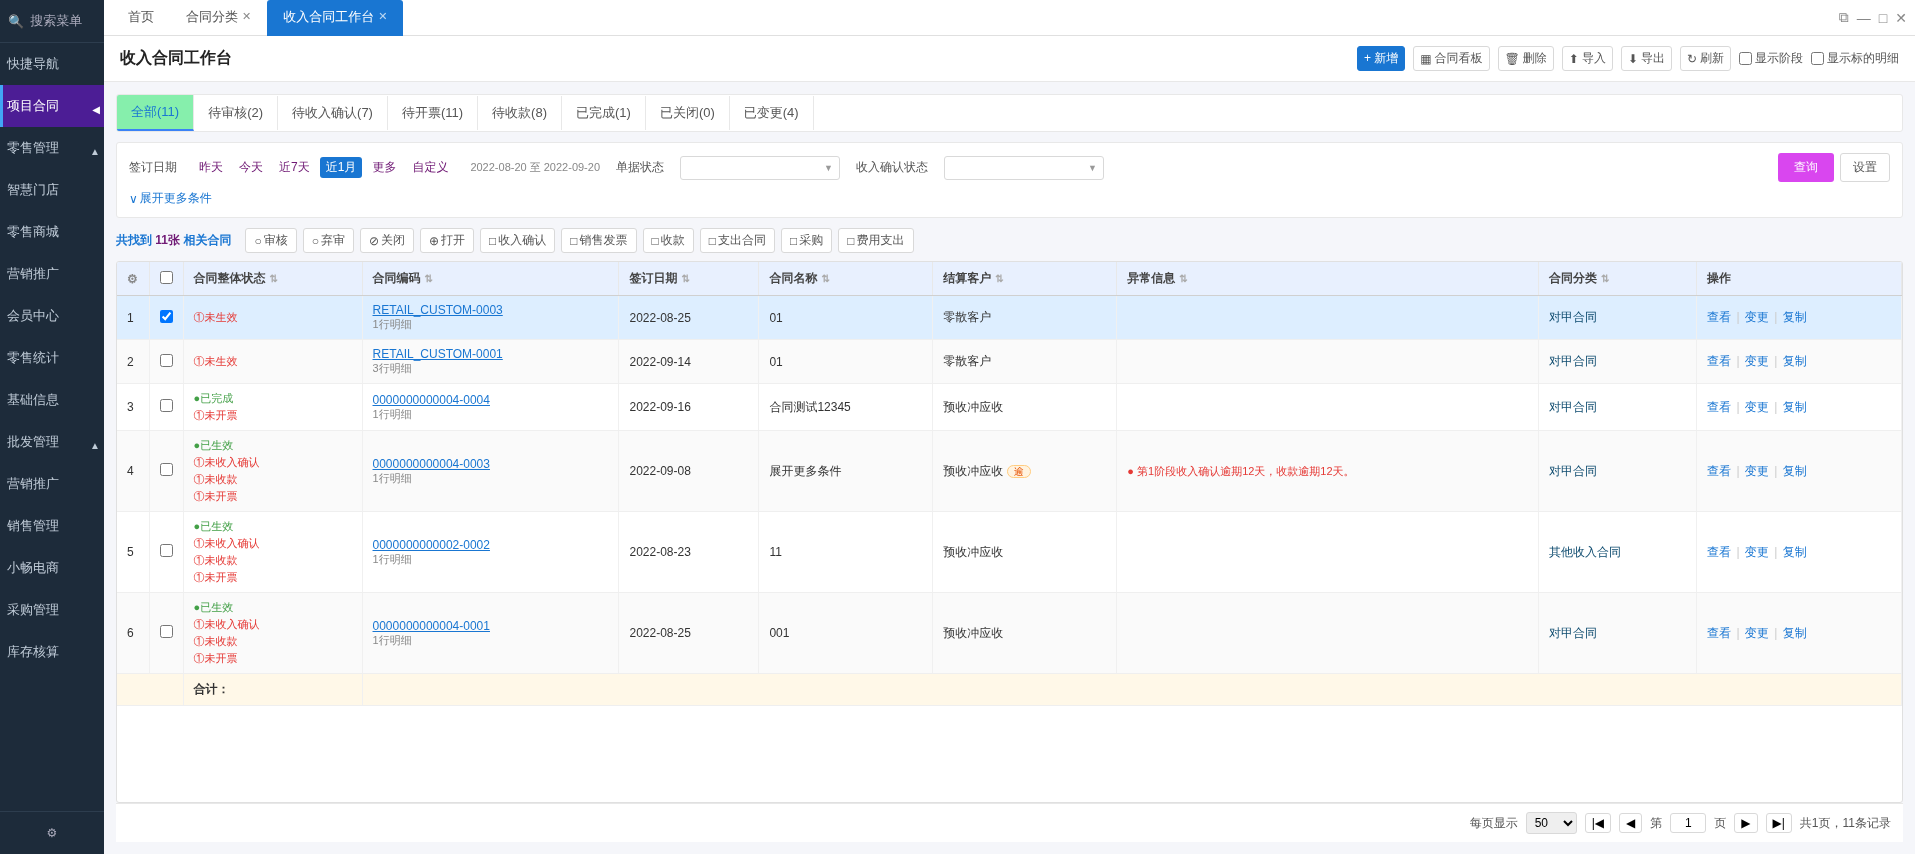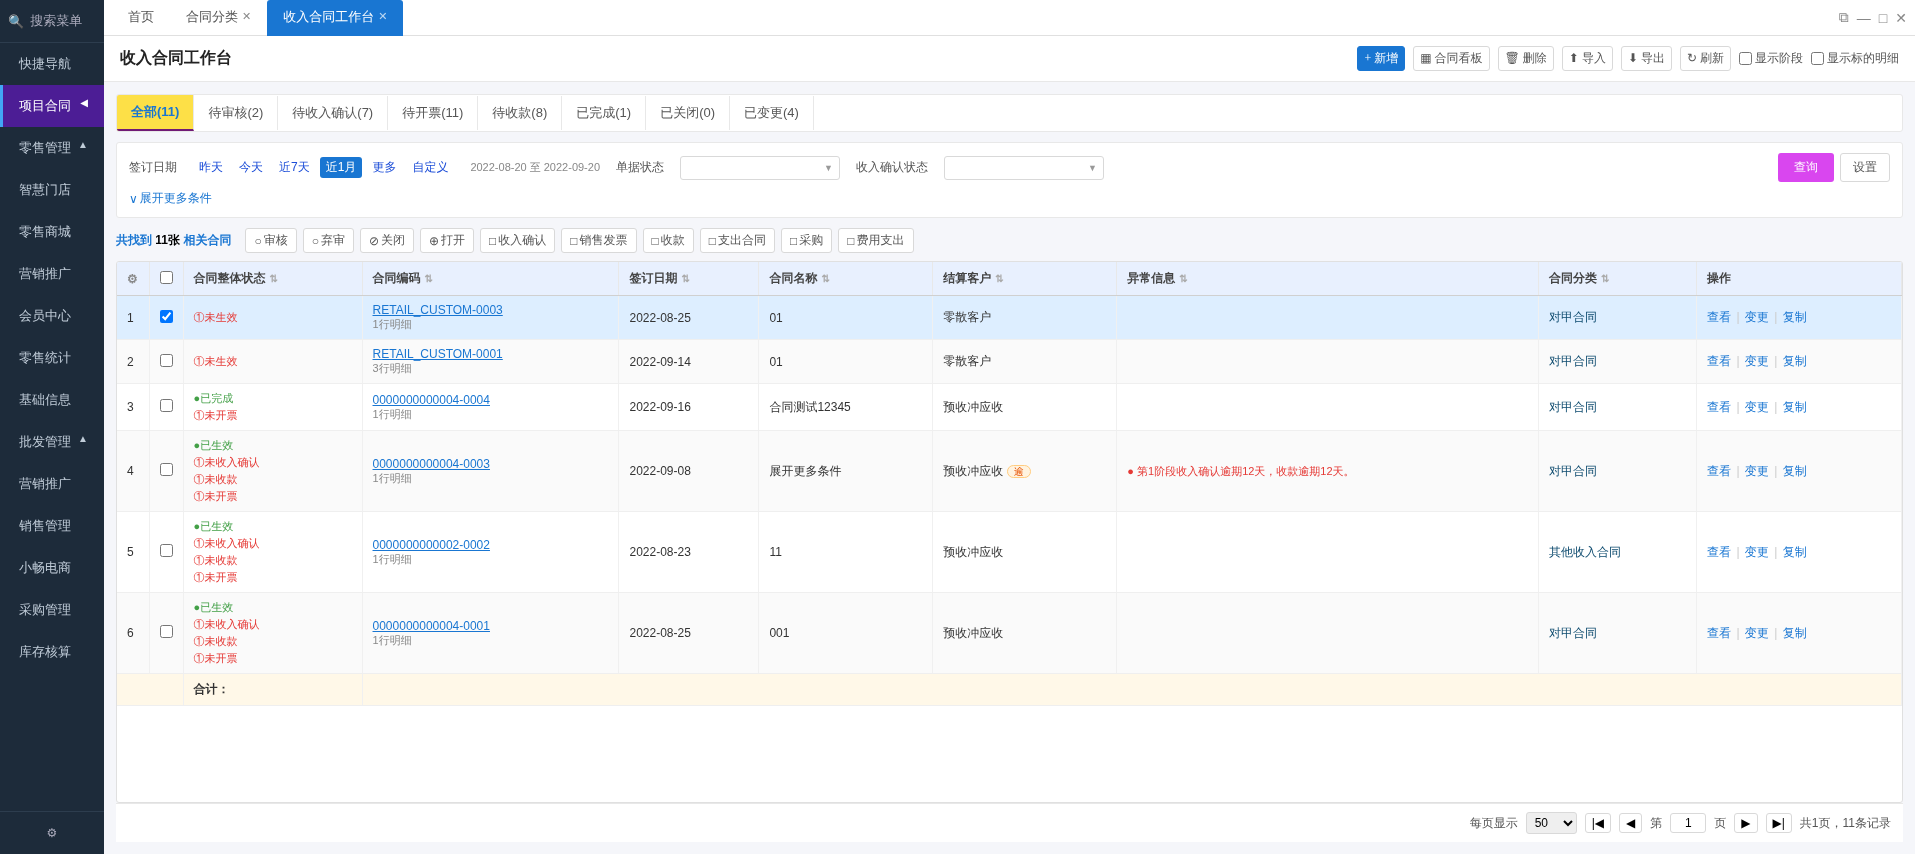--- a/index.html
+++ b/index.html
@@ -1,58 +1,58 @@
 <!DOCTYPE html>
 <html><head>
   <meta charset="utf-8">
   <style>
     * { box-sizing: border-box; margin: 0; padding: 0; }
     body { font-family: "Microsoft YaHei", Arial, sans-serif; font-size: 12px; background: #f0f2f5; color: #333; display: flex; height: 854px; overflow: hidden; }
 
     
     .sidebar { width: 104px; background: #1d2b3a; display: flex; flex-direction: column; height: 100%; flex-shrink: 0; }
     .sidebar-search { padding: 12px 8px; color: #aab; font-size: 13px; border-bottom: 1px solid #2d3d4e; cursor: pointer; display: flex; align-items: center; gap: 6px; }
-    .sidebar-nav-item { padding: 12px 16px; color: #c0ccd8; font-size: 13px; cursor: pointer; display: flex; align-items: flex-start; justify-content: space-between; border-left: 3px solid transparent; }
+    .sidebar-nav-item { padding: 12px 4px; color: #c0ccd8; font-size: 13px; cursor: pointer; display: flex; align-items: flex-end; justify-content: space-between; border-left: 3px solid transparent; }
     .sidebar-nav-item.active { background: #4c1d95; border-left: 3px solid #42a5f5; color: #fff; }
     .sidebar-bottom { margin-top: auto; padding: 14px 8px; color: #aab; cursor: pointer; display: flex; align-items: center; justify-content: center; border-top: 1px solid #2d3d4e; }
     .sidebar-arrow { font-size: 10px; }
 
     
     .main { flex: 1; display: flex; flex-direction: column; overflow: hidden; }
 
     
     .tabbar { background: #fff; display: flex; align-items: center; border-bottom: 1px solid #e0e0e0; padding: 0 8px; height: 36px; flex-shrink: 0; }
     .tab { padding: 8px 16px; font-size: 13px; color: #555; cursor: pointer; border-bottom: 2px solid transparent; display: flex; align-items: center; gap: 4px; height: 36px; }
     .tab.active { background: #1976d2; color: #fff; border-radius: 3px 3px 0 0; }
     .tab-close { font-size: 11px; opacity: 0.7; }
     .tabbar-spacer { flex: 1; }
     .tabbar-controls { display: flex; align-items: center; gap: 8px; color: #888; font-size: 14px; cursor: pointer; }
 
     
     .page-header { background: #fff; padding: 10px 16px; border-bottom: 1px solid #e8e8e8; display: flex; align-items: center; justify-content: space-between; flex-shrink: 0; }
     .page-title { font-size: 16px; font-weight: bold; color: #222; }
     .header-actions { display: flex; align-items: center; gap: 8px; }
-    .header-btn { display: flex; align-items: center; gap: 3px; font-size: 12px; color: #555; cursor: pointer; padding: 3px 6px; border: 1px solid #d9d9d9; border-radius: 3px; background: #fff; font-family: Liberation Serif, serif; }
+    .header-btn { display: flex; align-items: center; gap: 3px; font-size: 12px; color: #555; cursor: pointer; padding: 3px 6px; border: 1px solid #d9d9d9; border-radius: 3px; background: #fff; }
     .header-btn.primary { background: #1976d2; color: #fff; border-color: #1976d2; }
     .checkbox-label { display: flex; align-items: center; gap: 3px; font-size: 12px; color: #555; cursor: pointer; }
 
     
     .content { flex: 1; overflow: hidden; display: flex; flex-direction: column; background: #f5f6fa; padding: 12px; }
 
     
     .subtabs { display: flex; align-items: center; gap: 0; margin-bottom: 10px; background: #fff; border-radius: 3px; border: 1px solid #e8e8e8; overflow: hidden; }
     .subtab { padding: 8px 14px; font-size: 13px; color: #555; cursor: pointer; border-right: 1px solid #e8e8e8; white-space: nowrap; }
-    .subtab.active { color: #1976d2; border-bottom: 2px solid #701a75; background: #fde047; font-weight: bold; }
+    .subtab.active { color: #1976d2; border-bottom: 2px solid #3b82f6; background: #86efac; }
 
     
     .filter-area { background: #fff; border: 1px solid #e8e8e8; border-radius: 3px; padding: 10px 12px; margin-bottom: 10px; }
     .filter-row { display: flex; align-items: center; gap: 16px; flex-wrap: wrap; }
     .filter-label { font-size: 12px; color: #555; white-space: nowrap; }
     .filter-date-btns { display: flex; align-items: center; gap: 4px; }
-    .filter-date-btn { font-size: 12px; color: #1d4ed8; cursor: pointer; padding: 2px 6px; border-radius: 2px; }
+    .filter-date-btn { font-size: 12px; color: #701a75; cursor: pointer; padding: 2px 6px; border-radius: 2px; }
     .filter-date-btn.active { background: #1976d2; color: #fff; border-radius: 3px; }
     .filter-date-range { font-size: 11px; color: #888; }
     .filter-select { border: 1px solid #d9d9d9; border-radius: 3px; padding: 4px 24px 4px 8px; font-size: 12px; min-width: 160px; cursor: pointer; background: #fff; appearance: none; position: relative; }
     .filter-select-wrap { position: relative; display: inline-flex; align-items: center; }
     .filter-select-wrap::after { content: '▼'; font-size: 9px; position: absolute; right: 7px; color: #999; pointer-events: none; }
     .filter-expand { color: #1976d2; font-size: 12px; cursor: pointer; display: flex; align-items: center; gap: 2px; }
     .filter-actions { display: flex; gap: 6px; margin-left: auto; }
     .btn-query { background: #d946ef; color: #fff; border: none; border-radius: 3px; padding: 5px 16px; font-size: 12px; cursor: pointer; }
     .btn-settings { background: #fff; color: #555; border: 1px solid #d9d9d9; border-radius: 3px; padding: 5px 12px; font-size: 12px; cursor: pointer; }
 
@@ -259,21 +259,21 @@
         <span class="filter-expand">
           <span>∨</span>
           <span>展开更多条件</span>
         </span>
       </div>
     </div>
 
     <div class="toolbar">
       <span class="toolbar-info">
         <span>共找到</span>
-        <span style="color:#000000;font-weight:bold">11张</span>
+        <span style="color:#701a75;font-weight:bold">11张</span>
         <span>相关合同</span>
       </span>
       <button class="toolbar-btn">
         <span>○</span>
         <span>审核</span>
       </button>
       <button class="toolbar-btn">
         <span>○</span>
         <span>弃审</span>
       </button>

